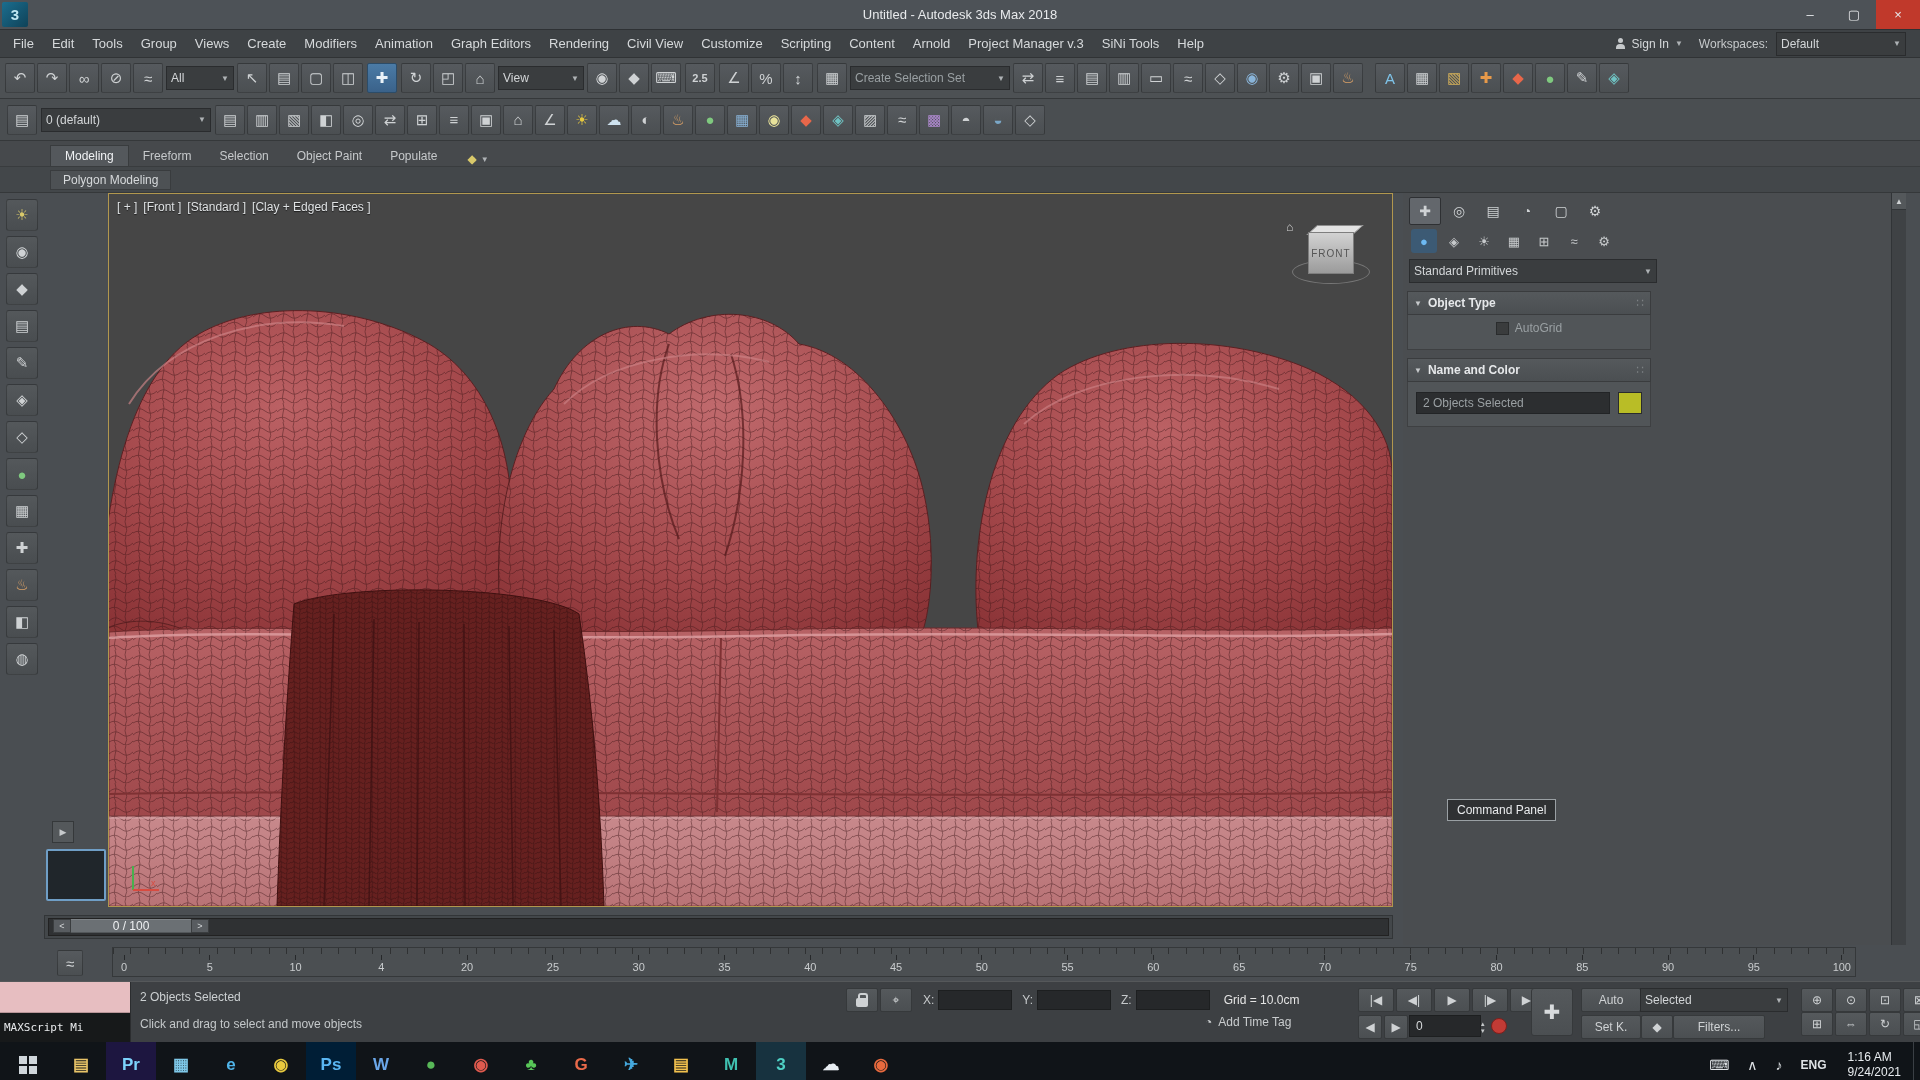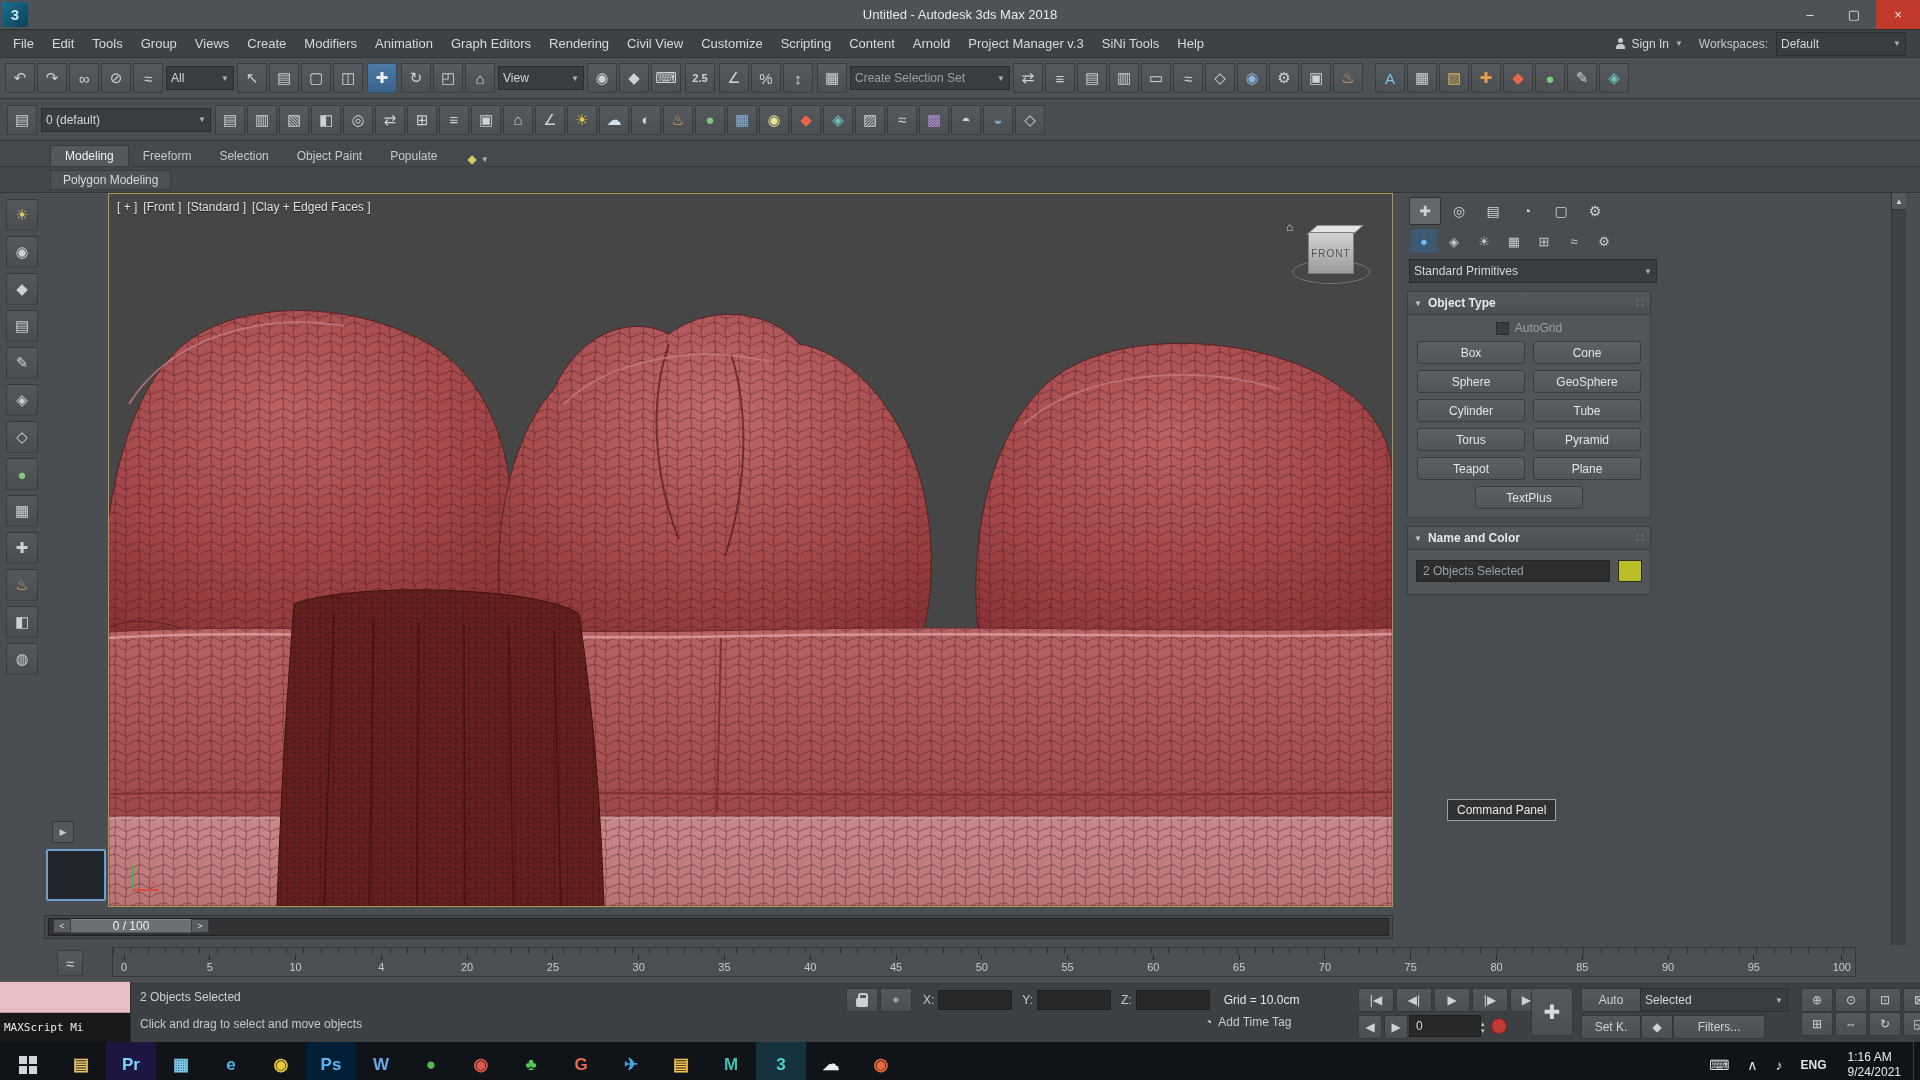--- a/index.html
+++ b/index.html
@@ -705,34 +705,20 @@
         <div class="rhead">
           <span class="rarrow">▼</span>
           <span>Object Type</span>
           <span class="grip">∷</span>
         </div>
         <div class="rbody">
           <div class="agrow">
             <span class="chk"></span>
             <span>AutoGrid</span>
           </div>
-          <div class="otgrid">
-
-          <div class="cpbtn">Box</div>
-              <div class="cpbtn">Cone</div>
-              <div class="cpbtn">Sphere</div>
-              <div class="cpbtn">GeoSphere</div>
-              <div class="cpbtn">Cylinder</div>
-              <div class="cpbtn">Tube</div>
-              <div class="cpbtn">Torus</div>
-              <div class="cpbtn">Pyramid</div>
-              <div class="cpbtn">Teapot</div>
-              <div class="cpbtn">Plane</div>
-              <div class="cpbtn">TextPlus</div>
-            </div>
         </div>
       </div>
 
       <div class="rollout">
         <div class="rhead">
           <span class="rarrow">▼</span>
           <span>Name and Color</span>
           <span class="grip">∷</span>
         </div>
         <div class="rbody">

